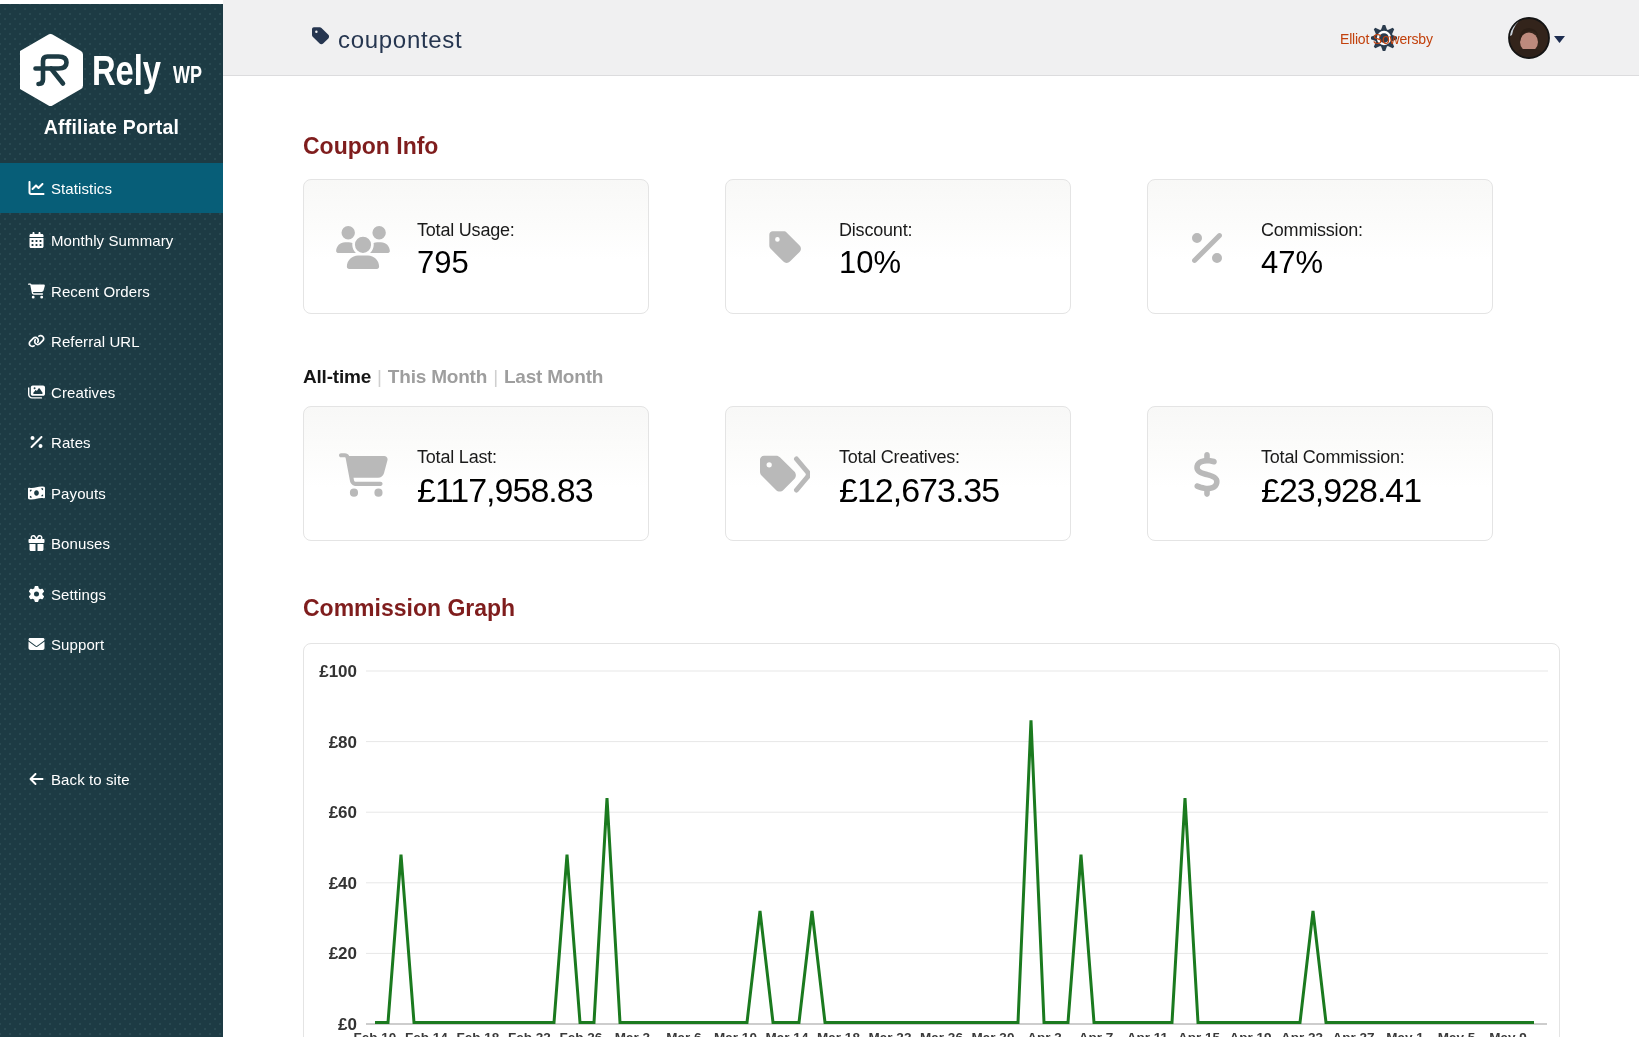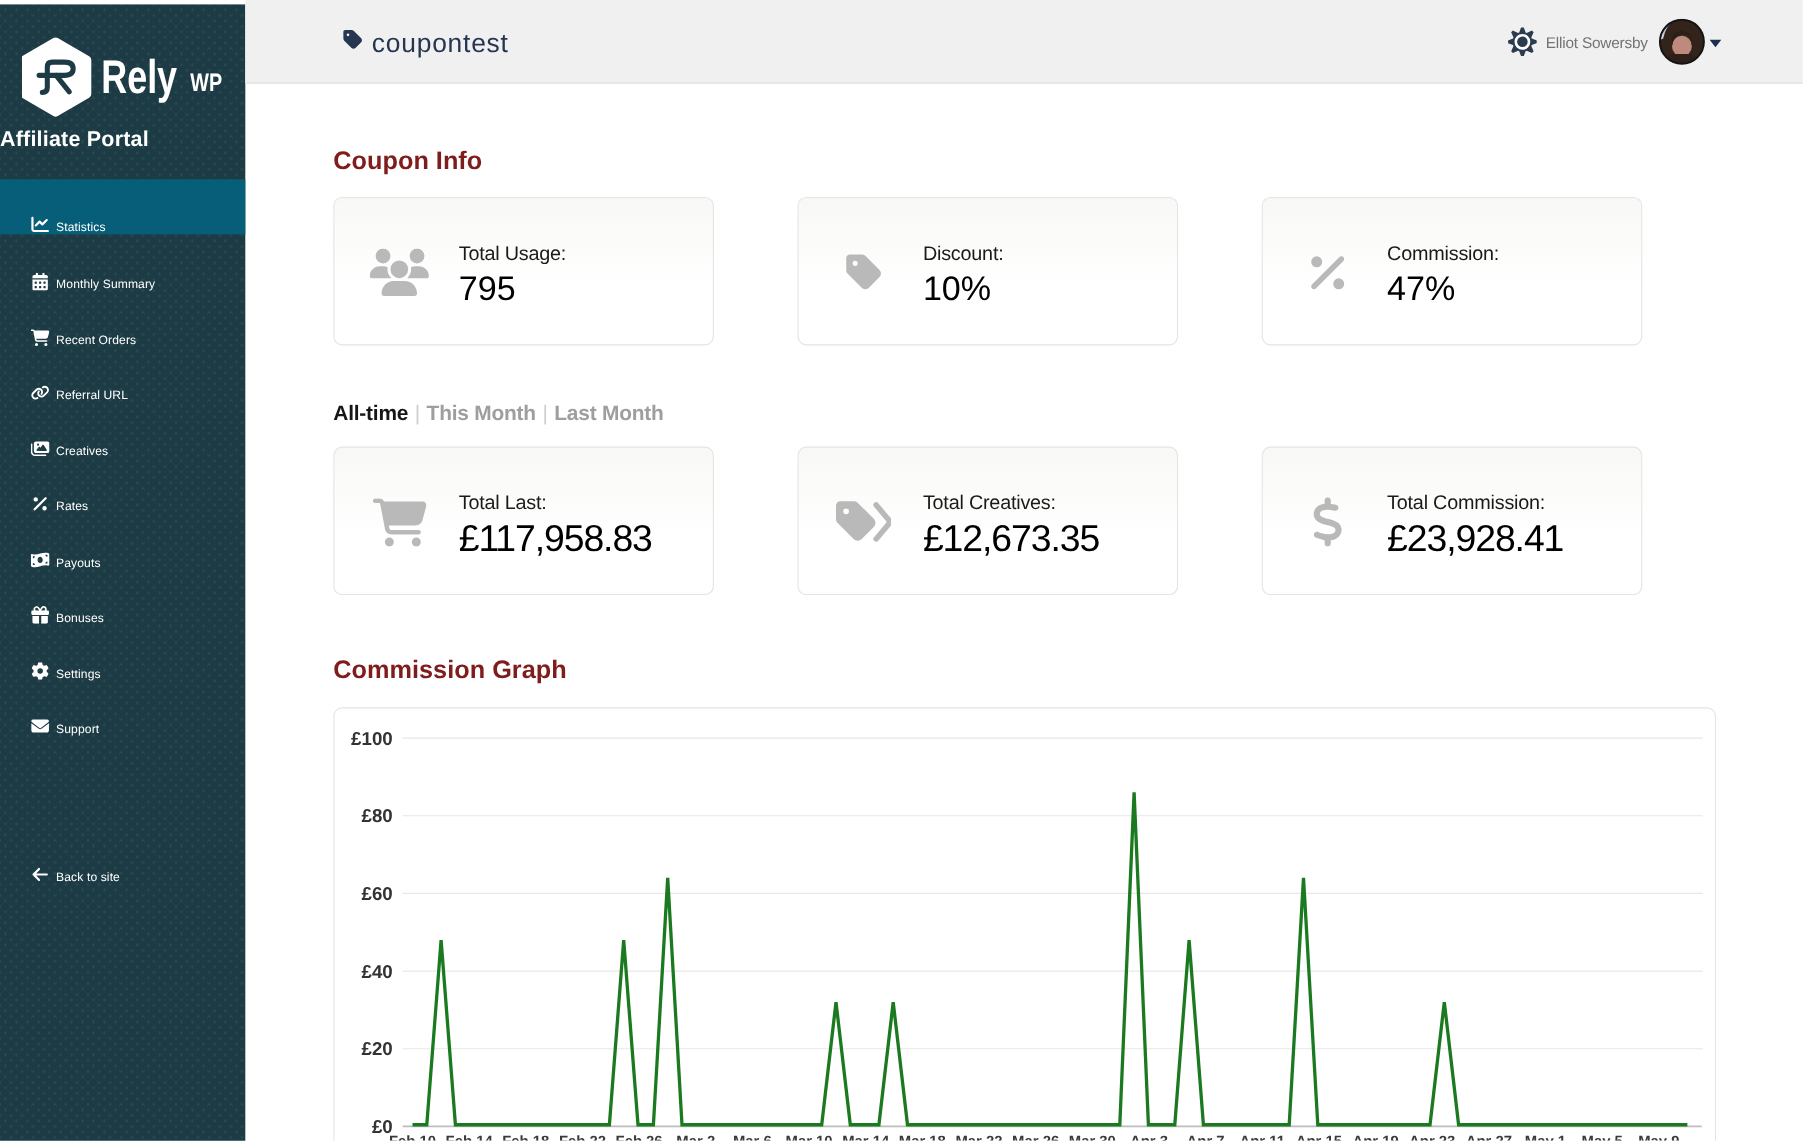--- a/index.html
+++ b/index.html
@@ -1,30 +1,30 @@
 <!DOCTYPE html>
 <html><head>
 <meta charset="utf-8">
 <style>
 *{margin:0;padding:0;box-sizing:border-box}
 html,body{width:1639px;height:1037px;overflow:hidden;font-family:"Liberation Sans",sans-serif;background:#fff;position:relative}
 
 #sidebar{position:absolute;left:0;top:4px;width:223px;height:1037px;background-color:#1d3b44;
 background-image:radial-gradient(rgba(140,190,195,.10) 1px,transparent 1.4px),radial-gradient(rgba(140,190,195,.10) 1px,transparent 1.4px);
 background-size:10px 10px;background-position:0 0,5px 5px;}
-#affports{position:absolute;top:112px;left:0;width:223px;color:#fff;font-size:19.5px;font-weight:bold;letter-spacing:.2px}
-.mitem{position:absolute;left:0;width:223px;height:50px;display:flex;align-items:flex-end;color:#fff;font-size:11px;letter-spacing:.1px}
+#affports{position:absolute;top:112px;left:0;width:223px;text-align:center;color:#fff;font-size:19.5px;font-weight:bold;letter-spacing:.2px}
+.mitem{position:absolute;left:0;width:223px;height:50px;display:flex;align-items:center;color:#fff;font-size:15px;letter-spacing:.1px}
 .mitem .mic{width:19px;height:19px;margin-left:27px;margin-right:5px;flex:0 0 19px;display:flex;align-items:center;justify-content:center}
 .mitem.active{background:#075e78}
 .mic svg{height:16px;width:17px;fill:#fff}
 
 #topbar{position:absolute;left:223px;top:0;width:1416px;height:76px;background:#f0f0f1;border-bottom:1px solid #dcdcde}
 #pagetitle{position:absolute;left:312px;top:26px;color:#263650;font-size:24px;font-weight:normal;letter-spacing:.7px;display:flex;}
 #pagetitle svg{width:20px;height:20px;margin-right:6px;fill:#263650}
-#username{position:absolute;left:1340px;top:31px;width:158px;text-align:right;color:#737373;font-size:14px;letter-spacing:-.2px}
+#username{position:absolute;left:1340px;top:31px;width:158px;color:#c2410c;font-size:14px;letter-spacing:-.2px}
 
 h2.sect{position:absolute;color:#7f1d1d;font-size:23px;font-weight:bold}
 .card{position:absolute;width:346px;height:135px;border:1px solid #e4e4e4;border-radius:8px;
 background:linear-gradient(180deg,#f8f8f7 0%,#fcfcfb 35%,#ffffff 60%);}
 .card .cic{position:absolute;left:30px;top:0;width:58px;height:135px;display:flex;align-items:center;justify-content:center}
 .card .lbl{position:absolute;left:113px;top:40px;font-size:18px;letter-spacing:-.2px;color:#1a1a1a}
 .card .val{position:absolute;left:113px;top:65px;font-size:31px;color:#000}
 .card .v2{top:63.5px;font-size:34px;letter-spacing:-1px}
 .cic svg{fill:#b9b9b9}
 #tabs{position:absolute;left:303px;top:366px;font-size:19px;letter-spacing:-.2px;font-weight:bold;color:#9e9e9e}

